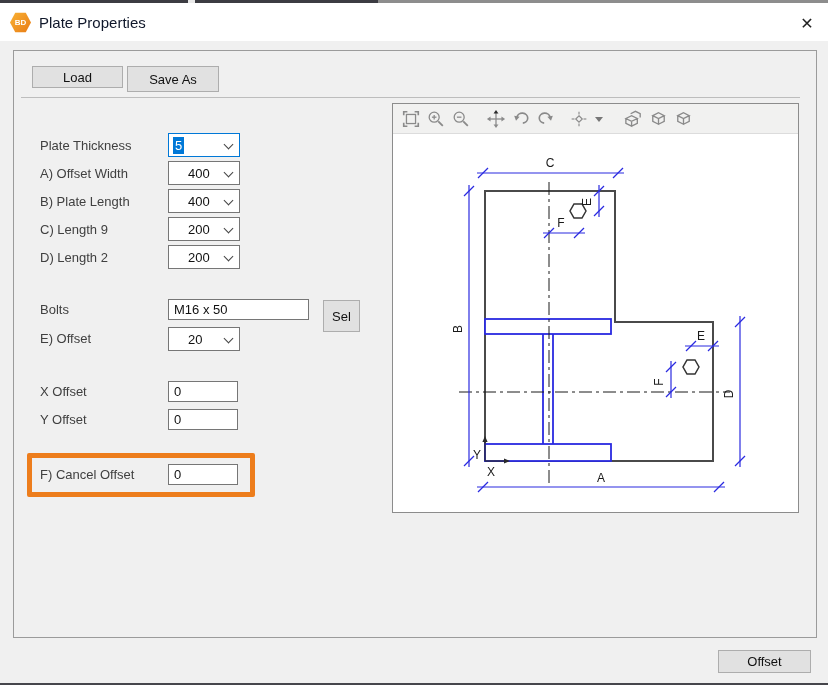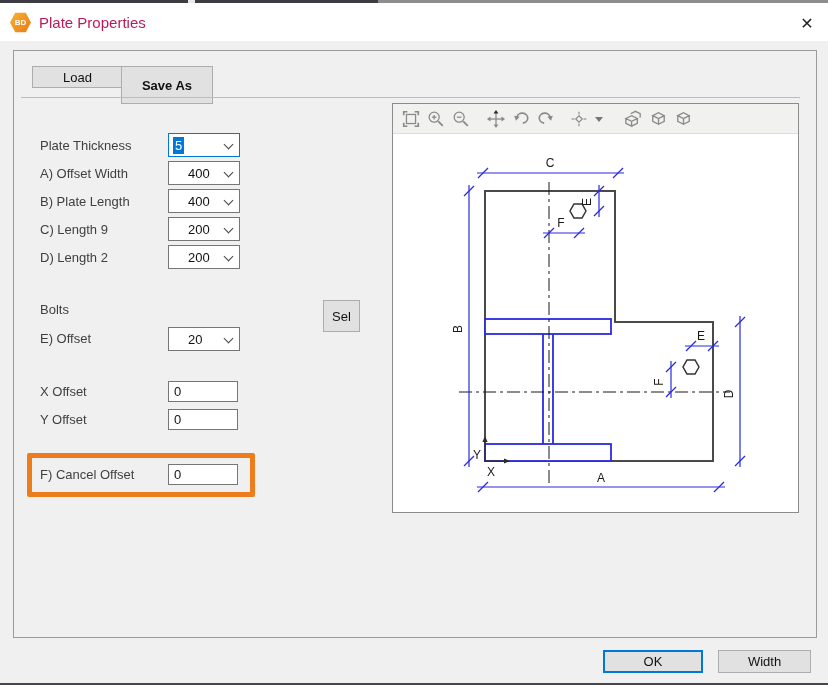--- a/index.html
+++ b/index.html
@@ -12,32 +12,32 @@
   .top-strip { position:absolute; top:0; left:0; width:100%; height:3px;
     background:linear-gradient(to right,#3c3c42 0 188px,#e9e9e9 188px 195px,#3c3c42 195px 378px,#8d8d8d 378px 100%); }
   .bottom-strip { position:absolute; bottom:0; left:0; width:100%; height:2px; background:#46464c; }
 
   .titlebar { position:absolute; top:3px; left:0; width:100%; height:38px; background:#ffffff; }
   .app-icon { position:absolute; left:10px; top:9px; width:21px; height:21px;
     clip-path:polygon(25% 4%,75% 4%,100% 50%,75% 96%,25% 96%,0 50%);
     background:linear-gradient(135deg,#f9b234,#e87b14);
     color:#fff; font-size:8px; font-weight:bold;
     display:flex; align-items:center; justify-content:center; }
-  .title { position:absolute; left:39px; top:11px; font-size:15px; color:#be185d;text-align:right; }
+  .title { position:absolute; left:39px; top:11px; font-size:15px; color:#0f172a;text-align:right; }
   .close-btn { position:absolute; right:8px; top:8px; width:26px; height:24px; border:none; background:transparent;
     font-size:16px; color:#222; display:flex; align-items:center; justify-content:center; cursor:pointer; }
 
   .groupbox { position:absolute; left:13px; top:50px; width:804px; height:588px; border:1px solid #9b9b9b; }
   .separator { position:absolute; left:21px; top:97px; width:779px; height:1px; background:#bdbdbd; }
 
   .btn { position:absolute; background:#e1e1e1; border:1px solid #adadad; color:#111;
     font-family:"Liberation Sans", sans-serif; font-size:13px;
     display:flex; align-items:center; justify-content:center; padding:0; cursor:pointer; }
   #load   { left:32px;  top:66px; width:91px; height:22px; }
-  #saveas { left:121px; top:66px; width:92px; height:38px;font-weight:bold; }
+  #saveas { left:127px; top:66px; width:92px; height:26px; }
   #selbtn { left:323px; top:300px; width:37px; height:32px; }
   #ok     { left:603px; top:650px; width:100px; height:23px; border:2px solid #0078d7; }
   #cancel { left:718px; top:650px; width:93px;  height:23px; }
 
   .flabel { position:absolute; left:40px; height:16px; line-height:16px; color:#404040; }
   .combo { position:absolute; left:168px; width:72px; height:24px; background:#fff;
     border:1px solid #767676; display:flex; align-items:center; cursor:default; }
   .combo .val { padding-left:19px; }
   .combo.focused { border:1px solid #0078d7; }
   .combo .val.selected { background:#0078d7; color:#fff; margin-left:4px; padding:1px 2px; }
@@ -116,20 +116,23 @@
     <span class="chev"></span>
   </div>
 
   <div class="flabel" style="top:250px">D) Length 2</div>
   <div class="combo" style="top:245px">
     <span class="val">200</span>
     <span class="chev"></span>
   </div>
 
   <div class="flabel" style="top:302px">Bolts</div>
+  <div class="textfield" style="top:299px;width:141px;height:21px">
+    <span>M16 x 50</span>
+  </div>
   <button class="btn" id="selbtn">Sel</button>
 
   <div class="flabel" style="top:331px">E) Offset</div>
   <div class="combo" style="top:327px">
     <span class="val">20</span>
     <span class="chev"></span>
   </div>
 
   <div class="flabel" style="top:384px">X Offset</div>
   <div class="textfield" style="top:381px;width:70px;height:21px">
@@ -291,17 +294,16 @@
         <text class="dtx" x="198" y="68" text-anchor="middle" transform="rotate(-90 198 68)">E</text>
         <text class="dtx" x="168" y="93" text-anchor="middle">F</text>
         <text class="dtx" x="308" y="206" text-anchor="middle">E</text>
         <text class="dtx" x="270" y="248" text-anchor="middle" transform="rotate(-90 270 248)">F</text>
         <text class="dtx" x="84" y="325" text-anchor="middle">Y</text>
         <text class="dtx" x="98" y="342" text-anchor="middle">X</text>
       </svg>
     </div>
   </div>
 
-  <button class="btn" id="ok">OK</button>
-  <button class="btn" id="cancel">Width</button>
+  <button class="btn" id="cancel">Offset</button>
 
   <div class="bottom-strip"></div>
 </div>
 
 </body></html>

